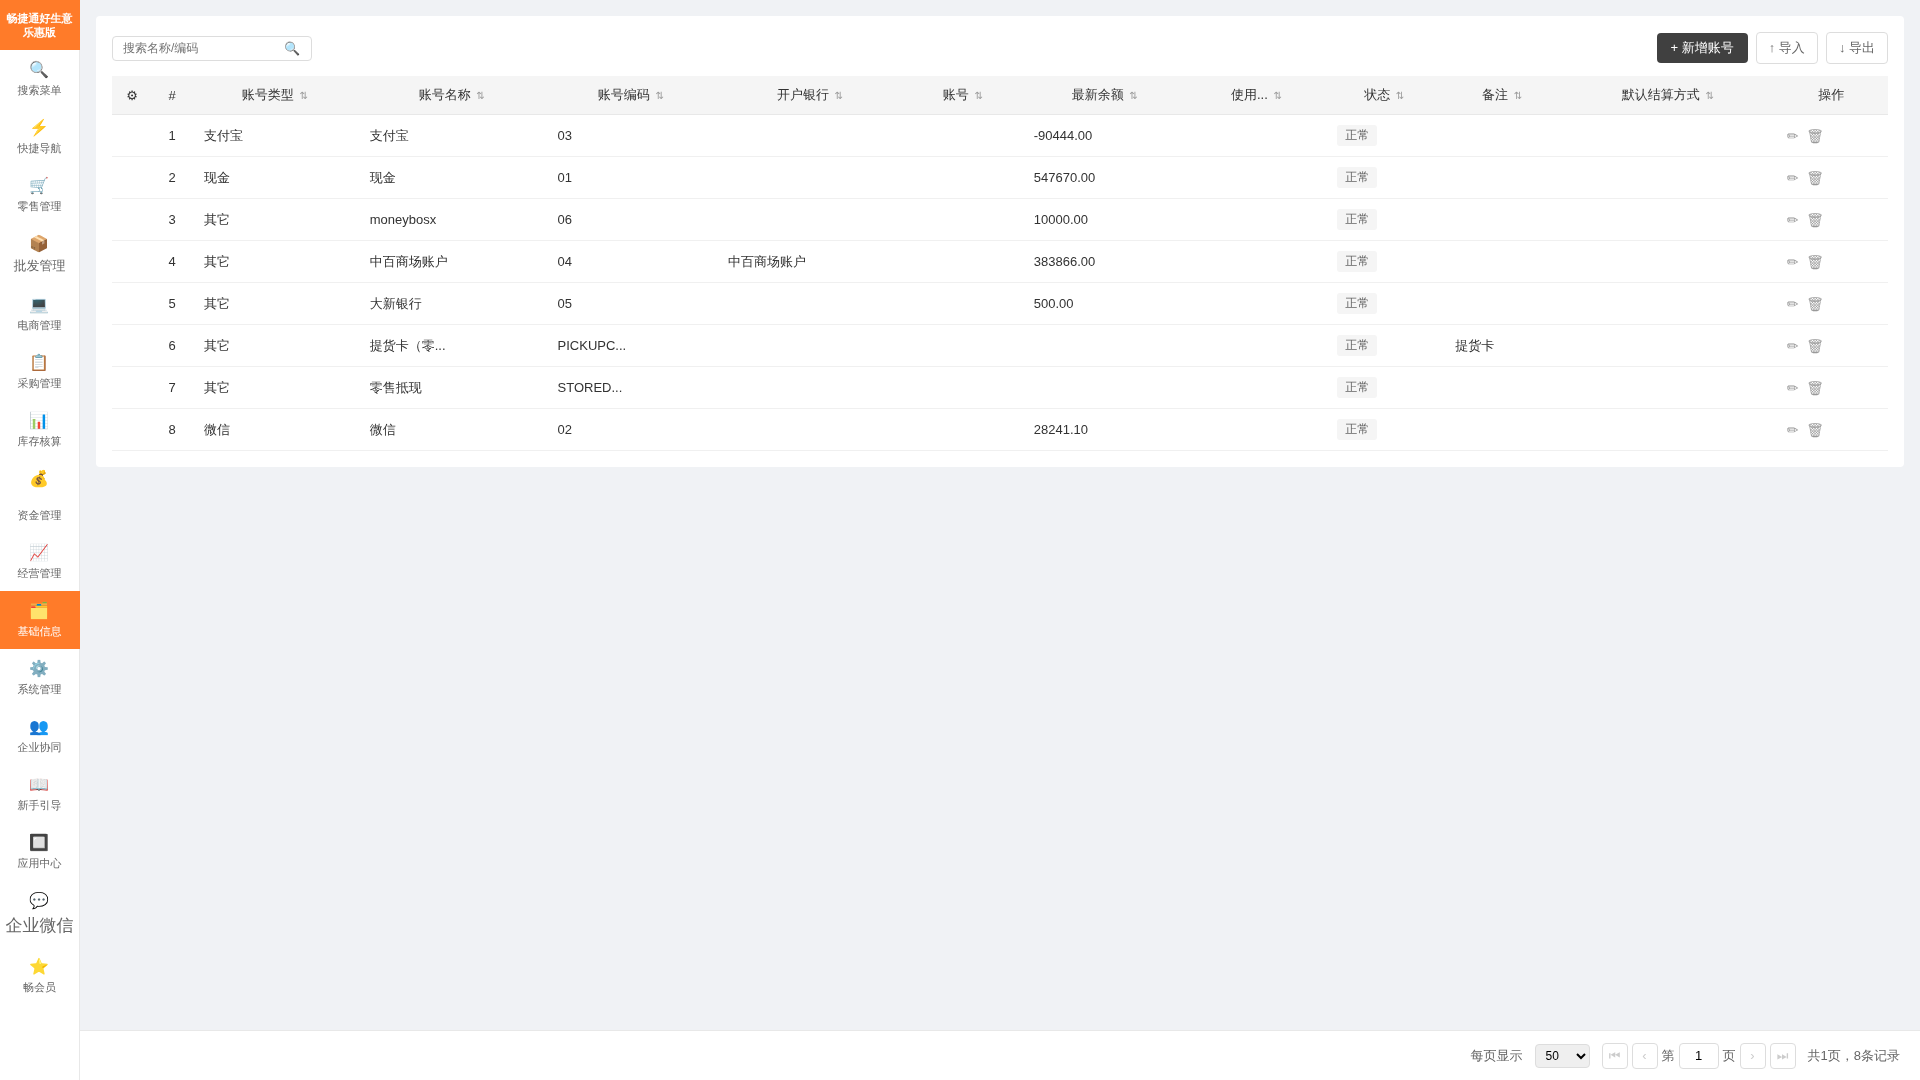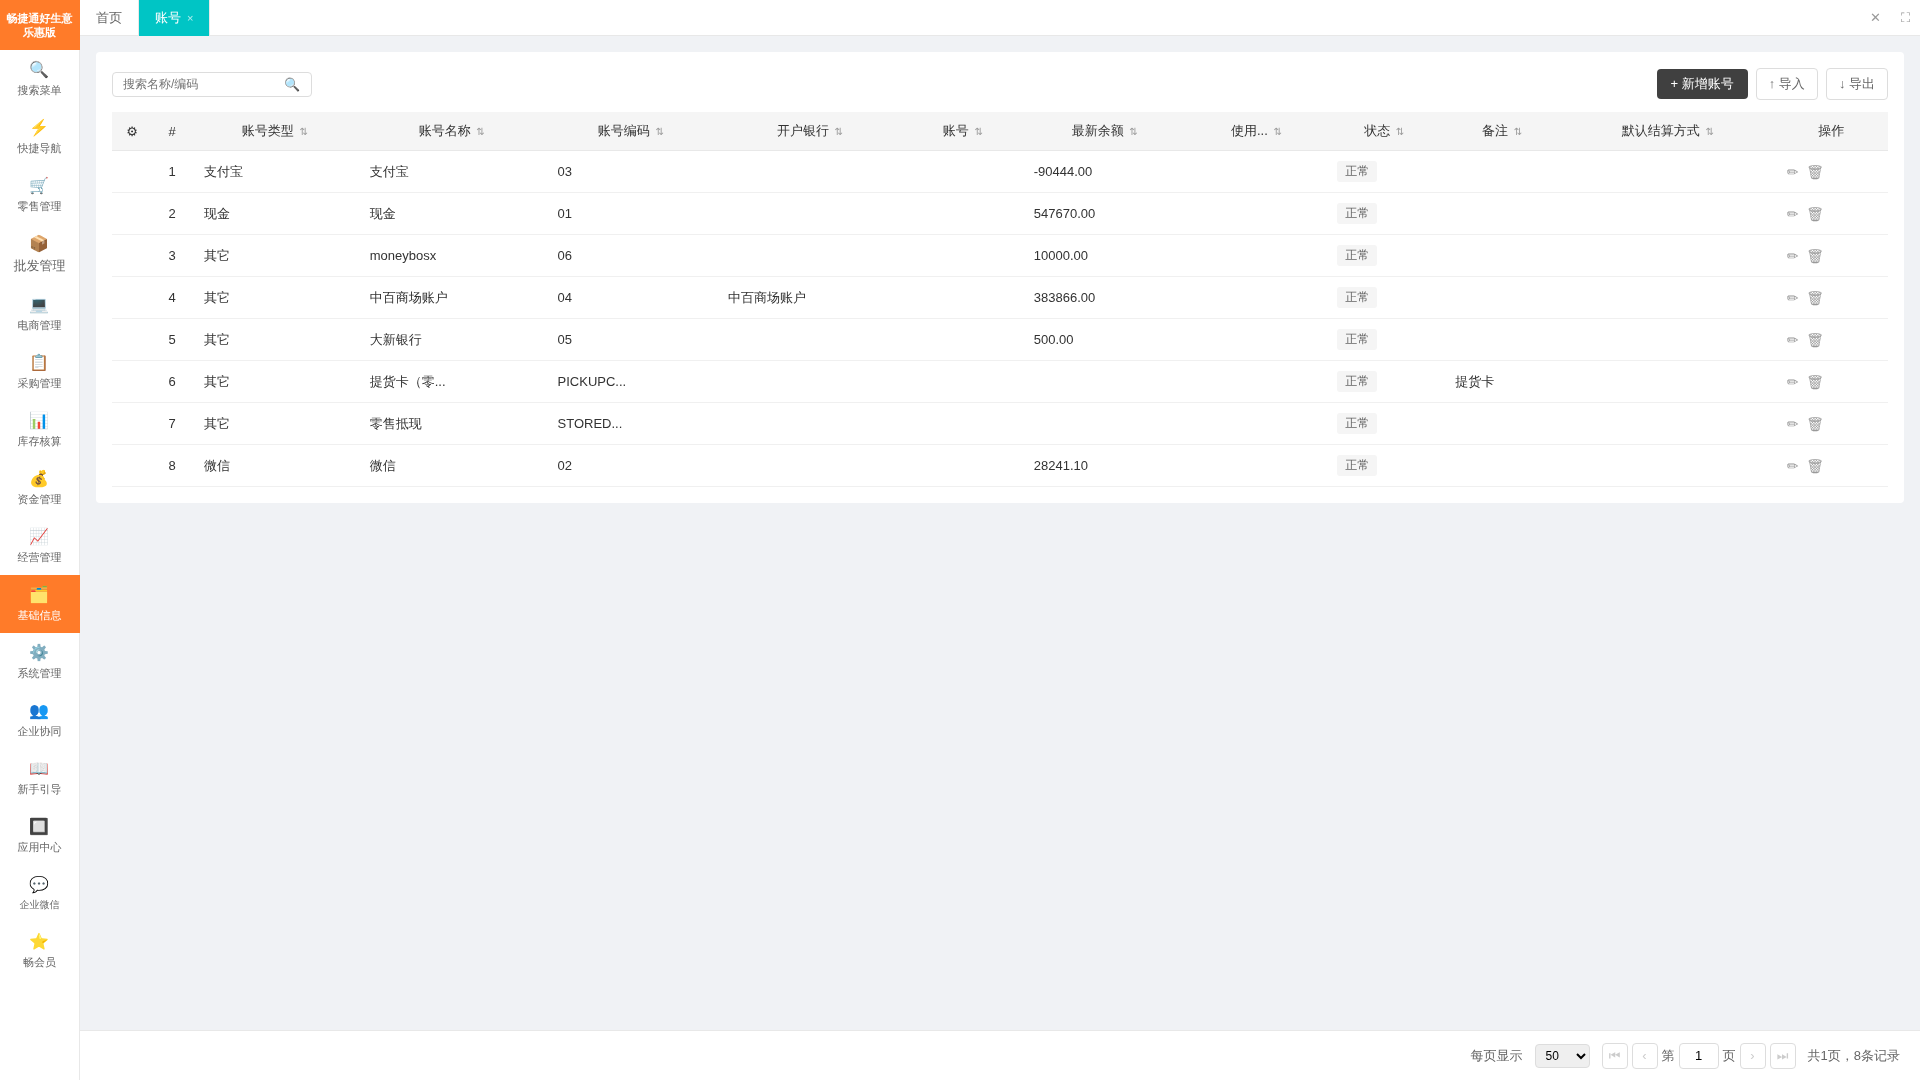--- a/index.html
+++ b/index.html
@@ -100,21 +100,21 @@
       <div class="sidebar-item">
         <span class="icon">📋</span>
         <span style="font-size:11px;text-align:center;">采购管理</span>
       </div>
       <div class="sidebar-item">
         <span class="icon">📊</span>
         <span style="font-size:11px;text-align:center;">库存核算</span>
       </div>
       <div class="sidebar-item">
         <span class="icon">💰</span>
-        <span style="font-size:11px;text-align:right;">资金管理</span>
+        <span style="font-size:11px;text-align:right;margin-top:16px;">资金管理</span>
       </div>
       <div class="sidebar-item">
         <span class="icon">📈</span>
         <span style="font-size:11px;text-align:center;">经营管理</span>
       </div>
       <div class="sidebar-item active">
         <span class="icon">🗂️</span>
         <span style="font-size:11px;text-align:center;">基础信息</span>
       </div>
       <div class="sidebar-item">
@@ -128,45 +128,32 @@
       <div class="sidebar-item">
         <span class="icon">📖</span>
         <span style="font-size:11px;text-align:center;">新手引导</span>
       </div>
       <div class="sidebar-item">
         <span class="icon">🔲</span>
         <span style="font-size:11px;text-align:center;">应用中心</span>
       </div>
       <div class="sidebar-item">
         <span class="icon">💬</span>
-        <span style="font-size:10px;text-align:left;">企业微信</span>
+        <span style="font-size:17px;text-align:left;">企业微信</span>
       </div>
       <div class="sidebar-item">
         <span class="icon">⭐</span>
         <span style="font-size:11px;text-align:center;">畅会员</span>
       </div>
     </div>
 </div>
 
 <div class="main-wrapper">
 
 
-  <div class="tab-bar">
-    <div class="tab">
-      <span>首页</span>
-    </div>
-    <div class="tab active">
-      <span>账号</span>
-      <span class="close-btn">×</span>
-    </div>
-    <div class="tab-actions">
-      <div class="tab-action-btn">✕</div>
-      <div class="tab-action-btn">⛶</div>
-    </div>
-  </div>
 
   <div class="content">
     <div class="content-card">
 
       <div class="toolbar">
         <div class="search-box">
           <input type="text" placeholder="搜索名称/编码" style="">
           <span style="color:#999;">🔍</span>
         </div>
         <div class="toolbar-right">

